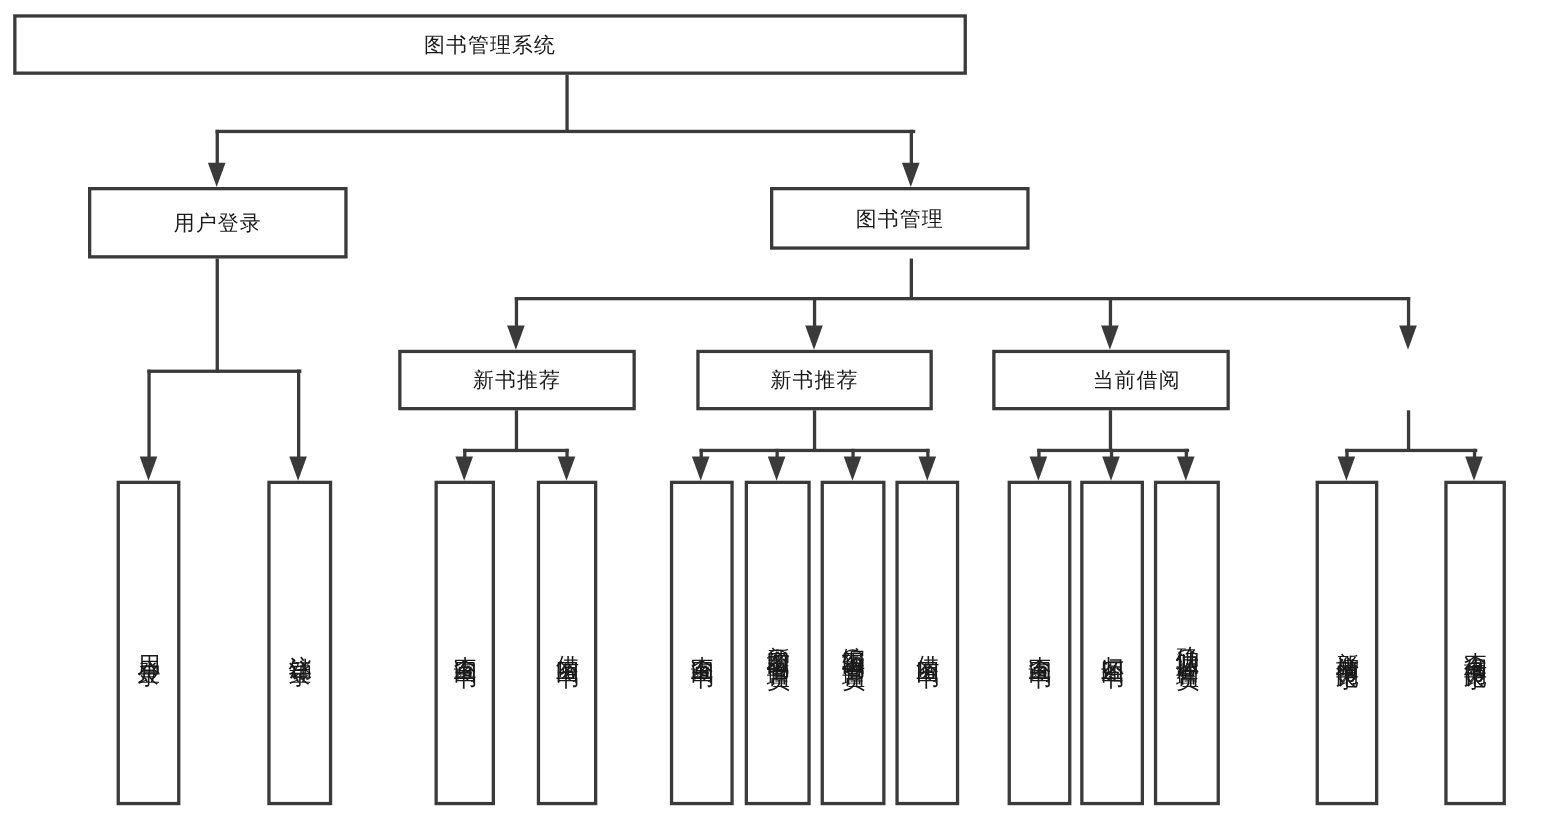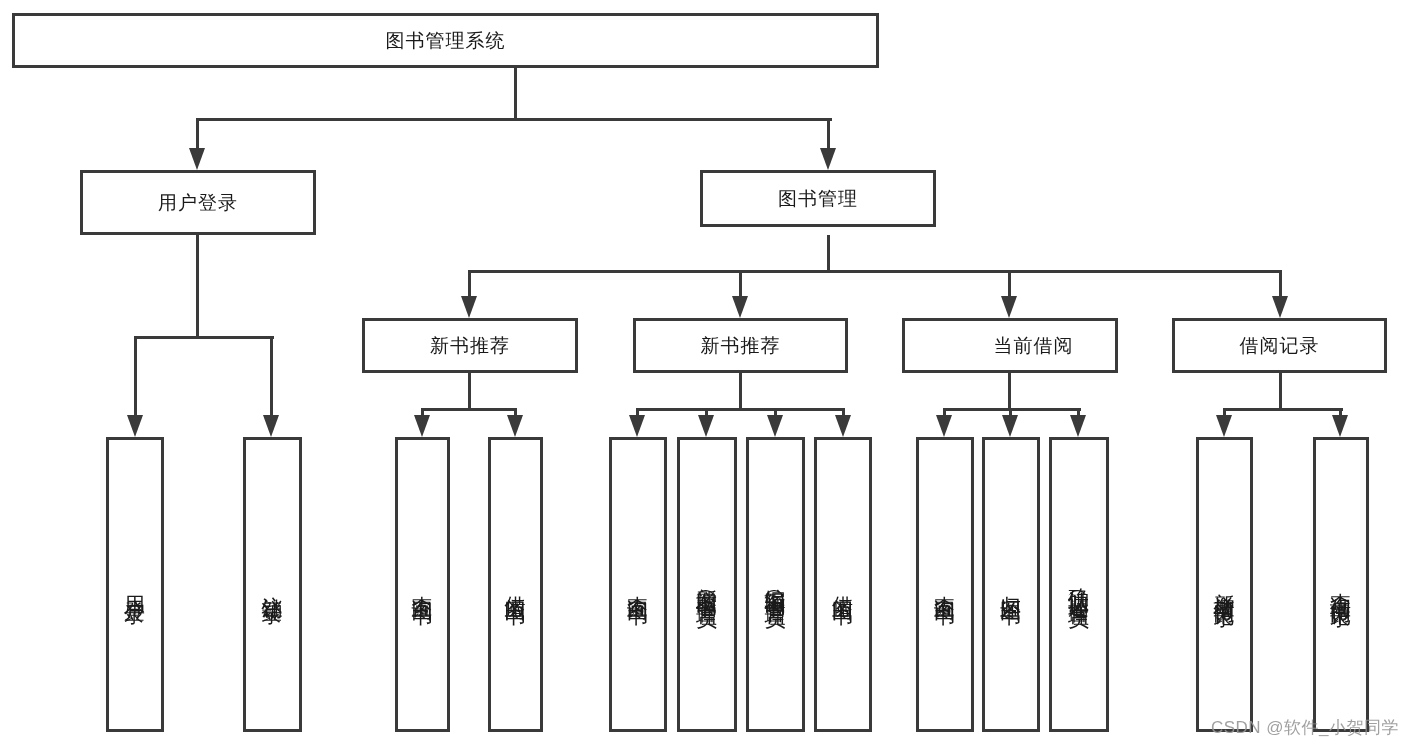--- a/index.html
+++ b/index.html
@@ -161,21 +161,20 @@
   <div class="vl" id="c-bm-d1"></div>
   <div class="ar" id="c-bm-a1"></div>
   <div class="vl" id="c-bm-d2"></div>
   <div class="ar" id="c-bm-a2"></div>
   <div class="vl" id="c-bm-d3"></div>
   <div class="ar" id="c-bm-a3"></div>
 
   <div class="bx" id="box-l3-0">新书推荐</div>
   <div class="bx" id="box-l3-1">新书推荐</div>
   <div class="bx" id="box-l3-2">当前借阅</div>
-  <div class="bx" id="box-l3-3">借阅记录</div>
 
   <div class="vl" id="c-nb-stub"></div>
   <div class="hl" id="c-nb-bar"></div>
   <div class="vl" id="c-nb-d0"></div>
   <div class="ar" id="c-nb-a0"></div>
   <div class="vl" id="c-nb-d1"></div>
   <div class="ar" id="c-nb-a1"></div>
 
   <div class="vl" id="c-bb-stub"></div>
   <div class="hl" id="c-bb-bar"></div>
@@ -215,15 +214,14 @@
   <div class="vx" id="v-bb-2">编辑图书（管理员）</div>
   <div class="vx" id="v-bb-3">借阅图书</div>
 
   <div class="vx" id="v-cb-0">查询图书</div>
   <div class="vx" id="v-cb-1">归还图书</div>
   <div class="vx" id="v-cb-2">确认归还（管理员）</div>
 
   <div class="vx" id="v-br-0">新增借阅记录</div>
   <div class="vx" id="v-br-1">查询借阅记录</div>
 
-  <div id="watermark">CSDN @软件_小贺同学</div>
 
 </div>
 
 </body></html>

